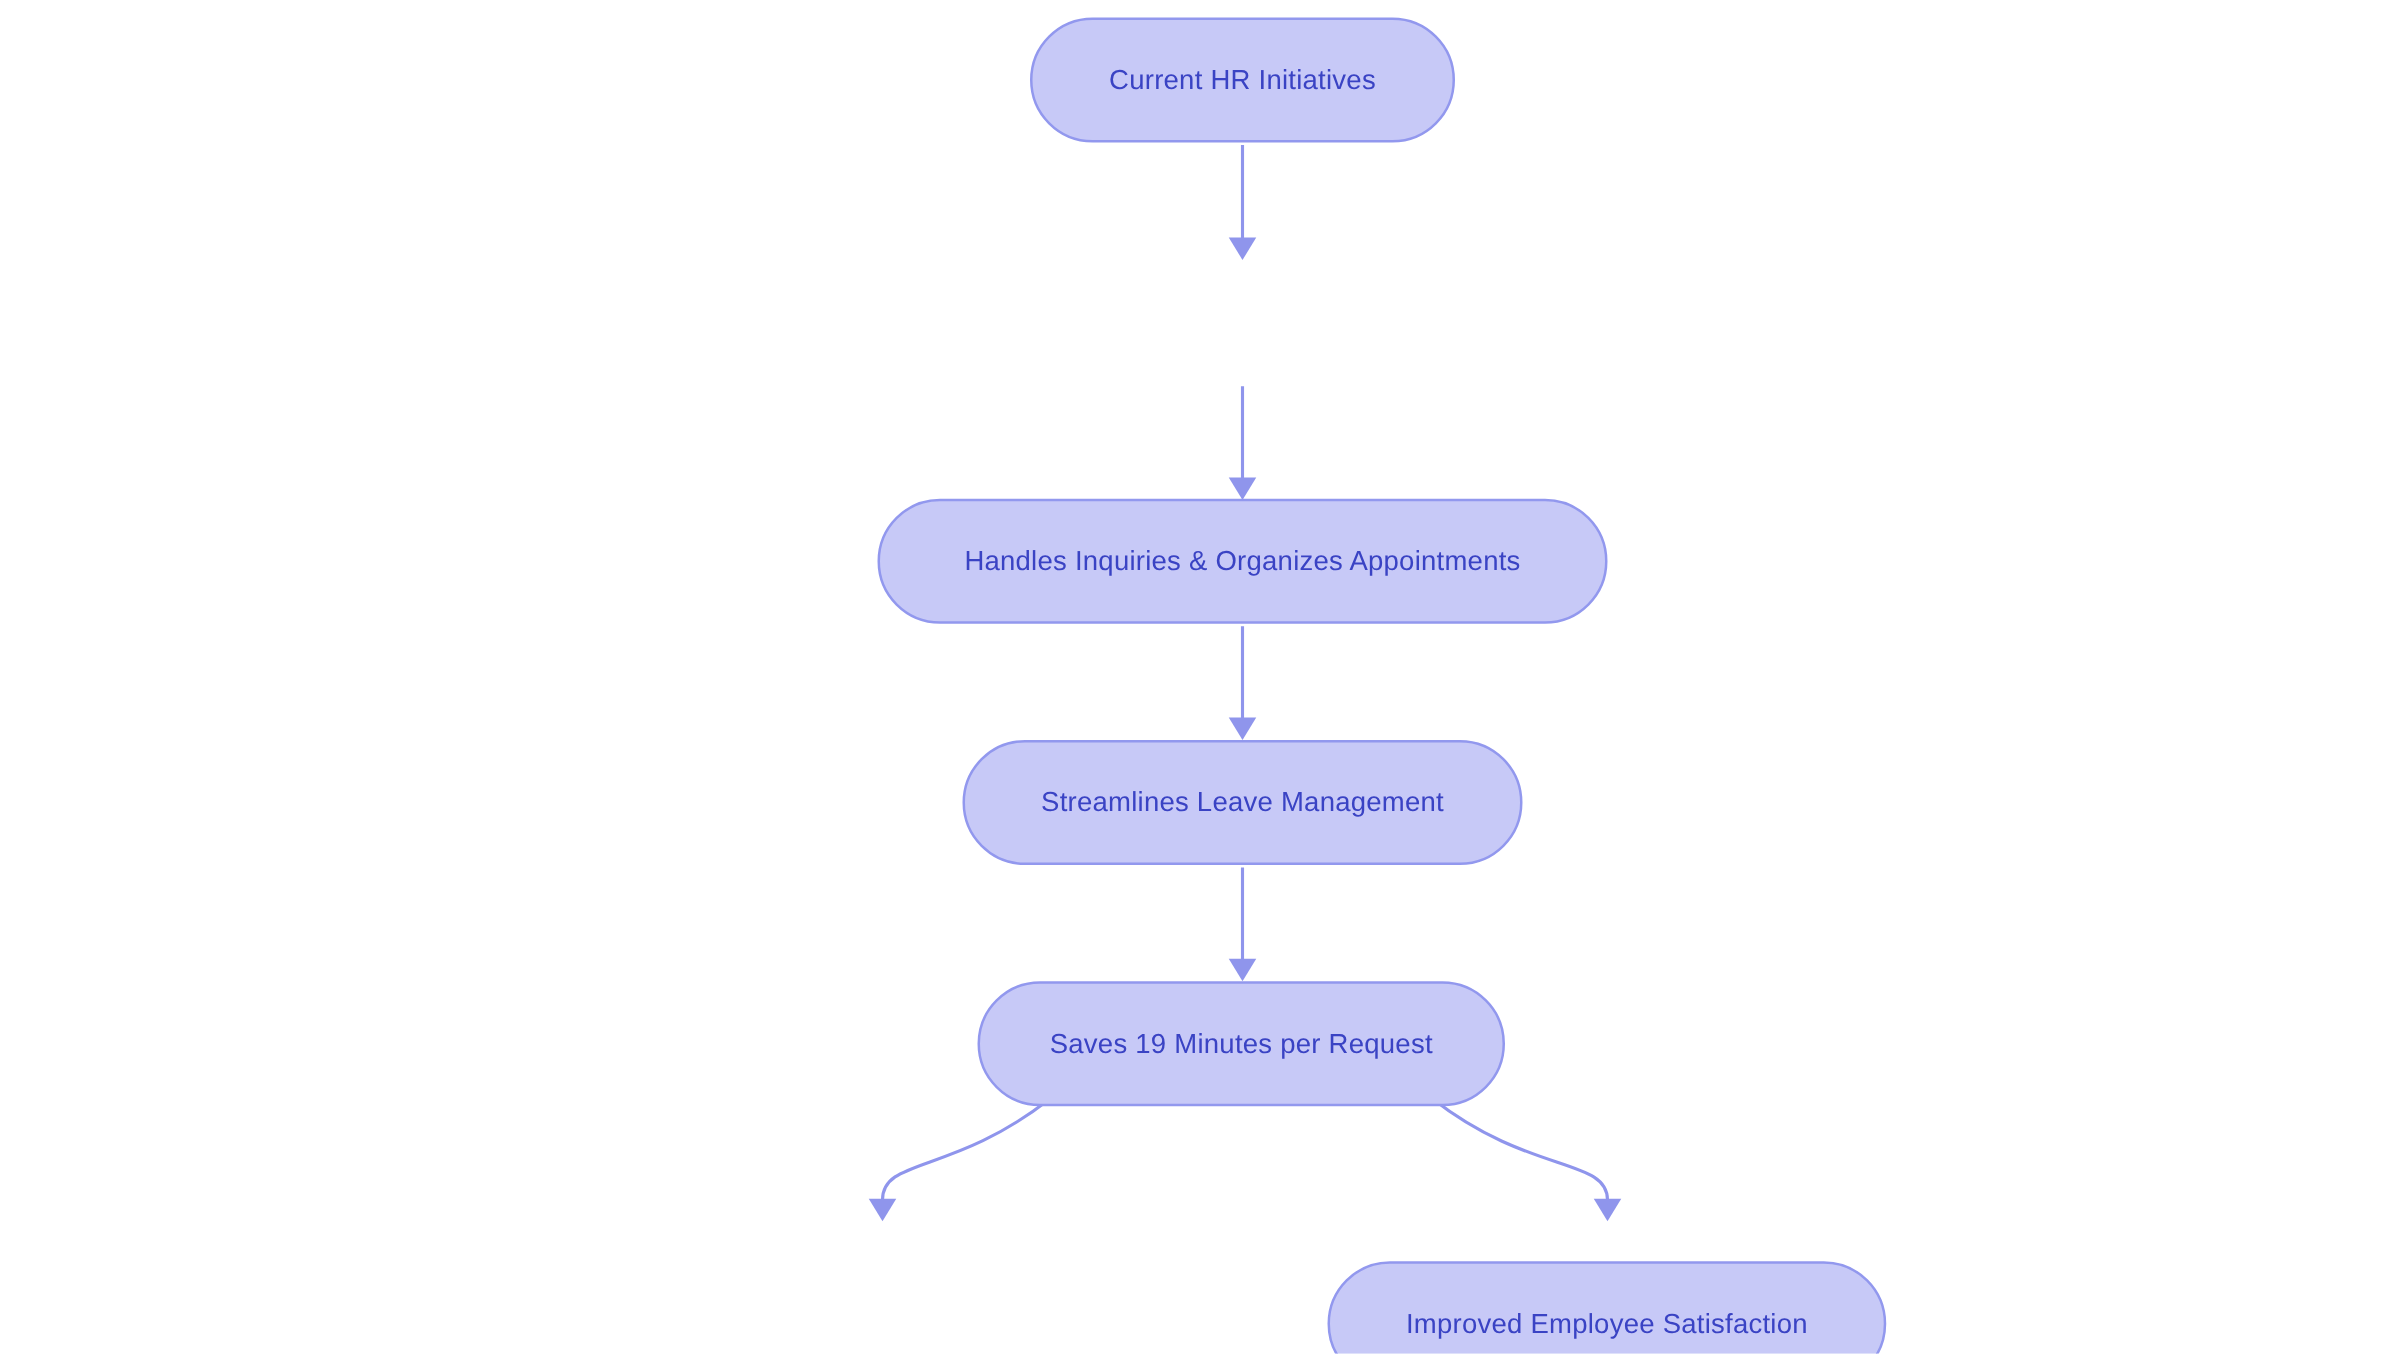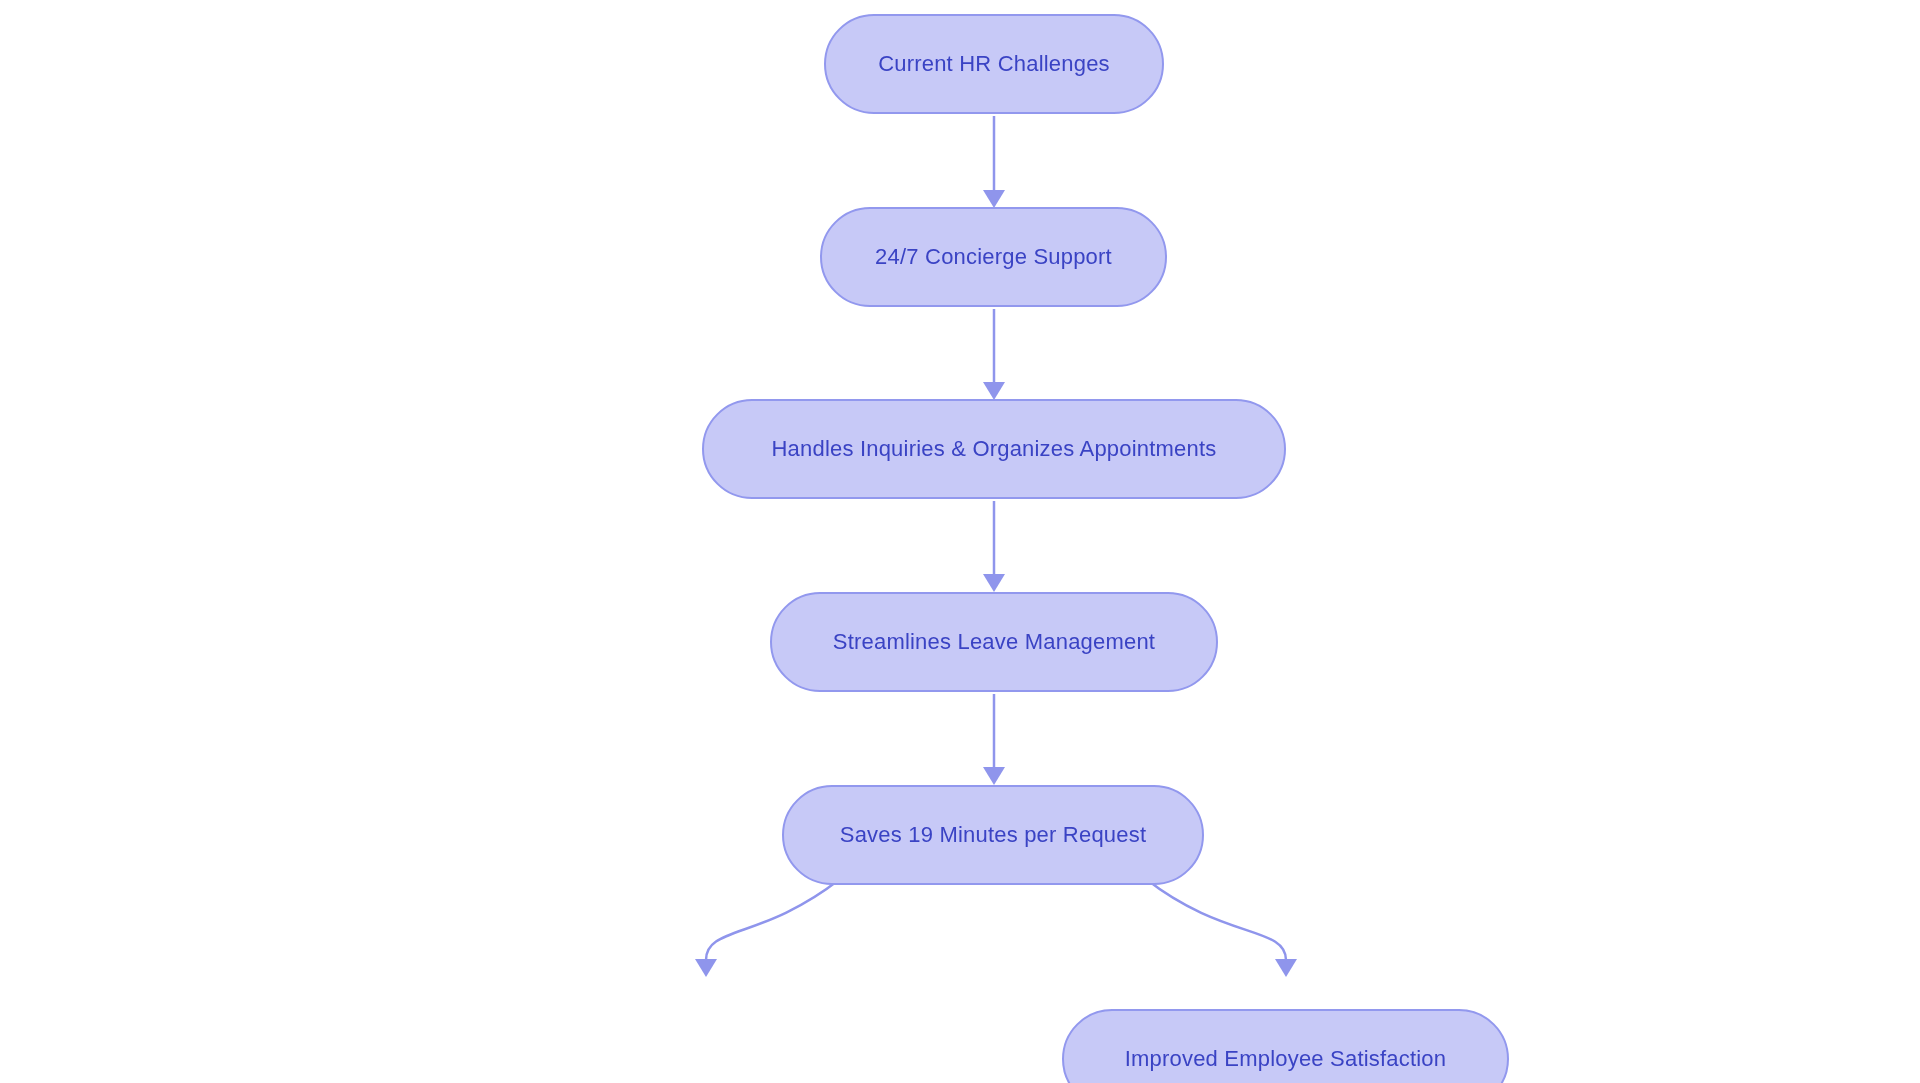--- a/index.html
+++ b/index.html
@@ -88,24 +88,21 @@
       <path class="edge-line" d="M 840 879 C 762 940, 706 926, 706 960"></path>
       <polygon class="edge-head" points="695,959 717,959 706,977"></polygon>
     </g>
     <g>
       <path class="edge-line" d="M 1146 879 C 1224 940, 1286 926, 1286 960"></path>
       <polygon class="edge-head" points="1275,959 1297,959 1286,977"></polygon>
     </g>
   </svg>
 
   <div class="flow-node n1">
-    <span>Current HR Challenges</span>
-  </div>
-  <div class="flow-node n2">
-    <span>24/7 Concierge Support</span>
+    <span>Current HR Initiatives</span>
   </div>
   <div class="flow-node n3">
     <span>Handles Inquiries &amp; Organizes Appointments</span>
   </div>
   <div class="flow-node n4">
     <span>Streamlines Leave Management</span>
   </div>
   <div class="flow-node n5">
     <span>Saves 19 Minutes per Request</span>
   </div>

